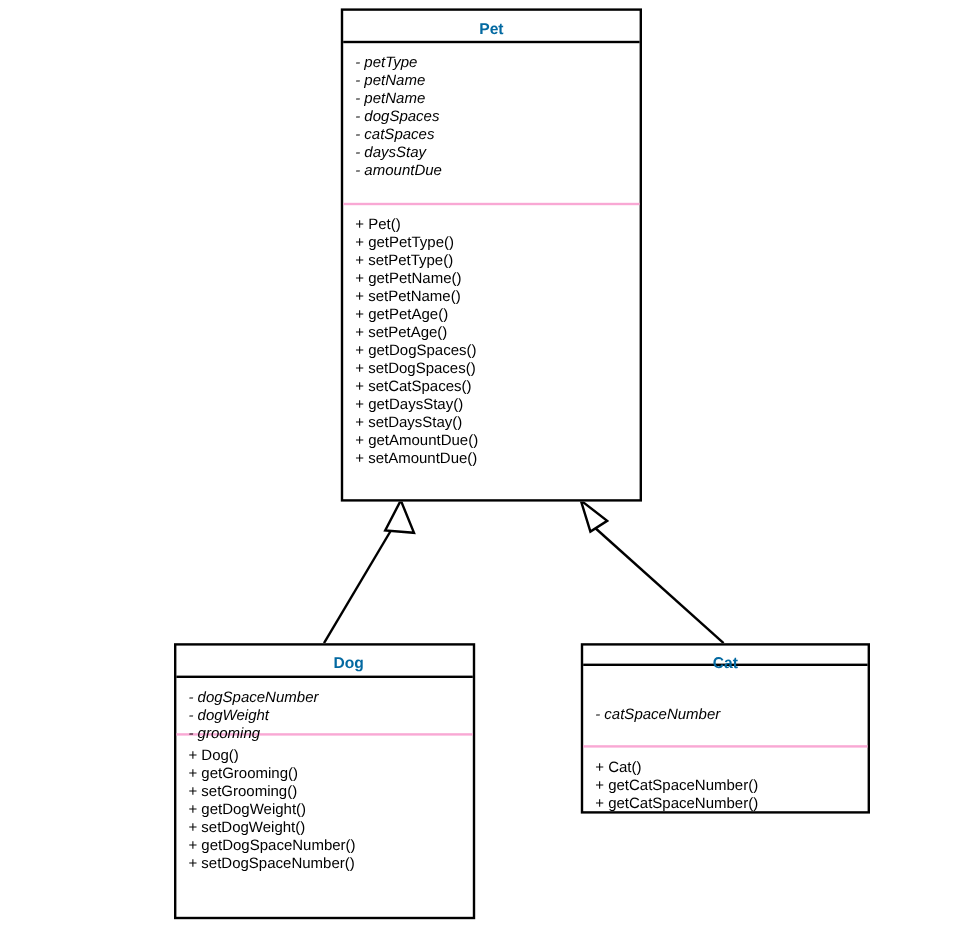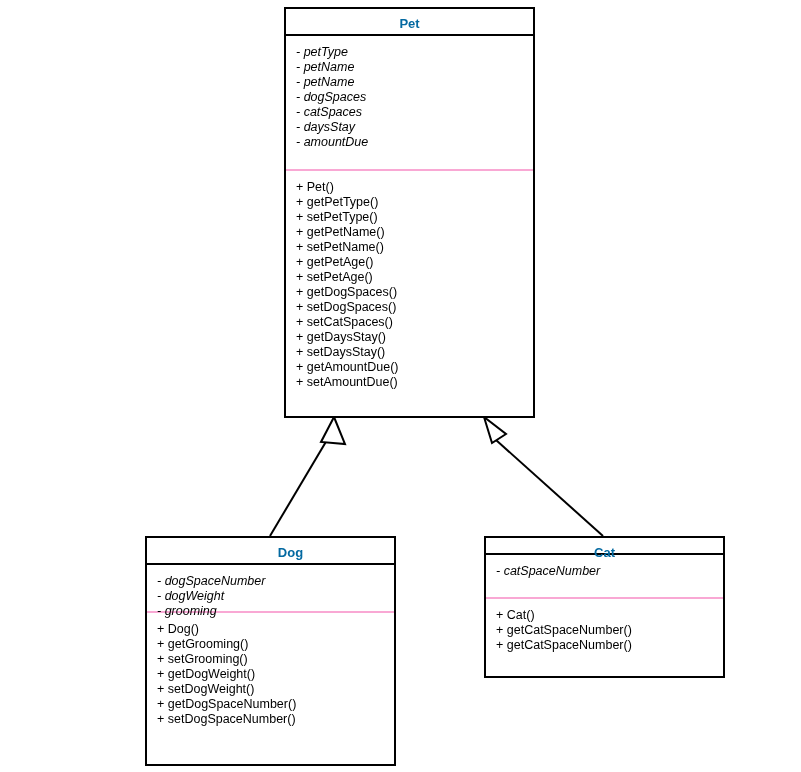--- a/index.html
+++ b/index.html
@@ -67,21 +67,21 @@
   }
   #class-dog .class-title { height: 27px; padding-left: 44px; }
   #class-dog .attributes { height: 48px; }
   #class-cat {
     left: 484px;
     top: 536px;
     width: 241px;
     height: 142px;
   }
   #class-cat .class-title { height: 17px; }
-  #class-cat .attributes { height: 44px; }
+  #class-cat .attributes { height: 44px; margin-top: 24px; }
   #connectors {
     position: absolute;
     left: 0;
     top: 0;
     width: 801px;
     height: 772px;
     z-index: 1;
   }
 </style>
 </head>

